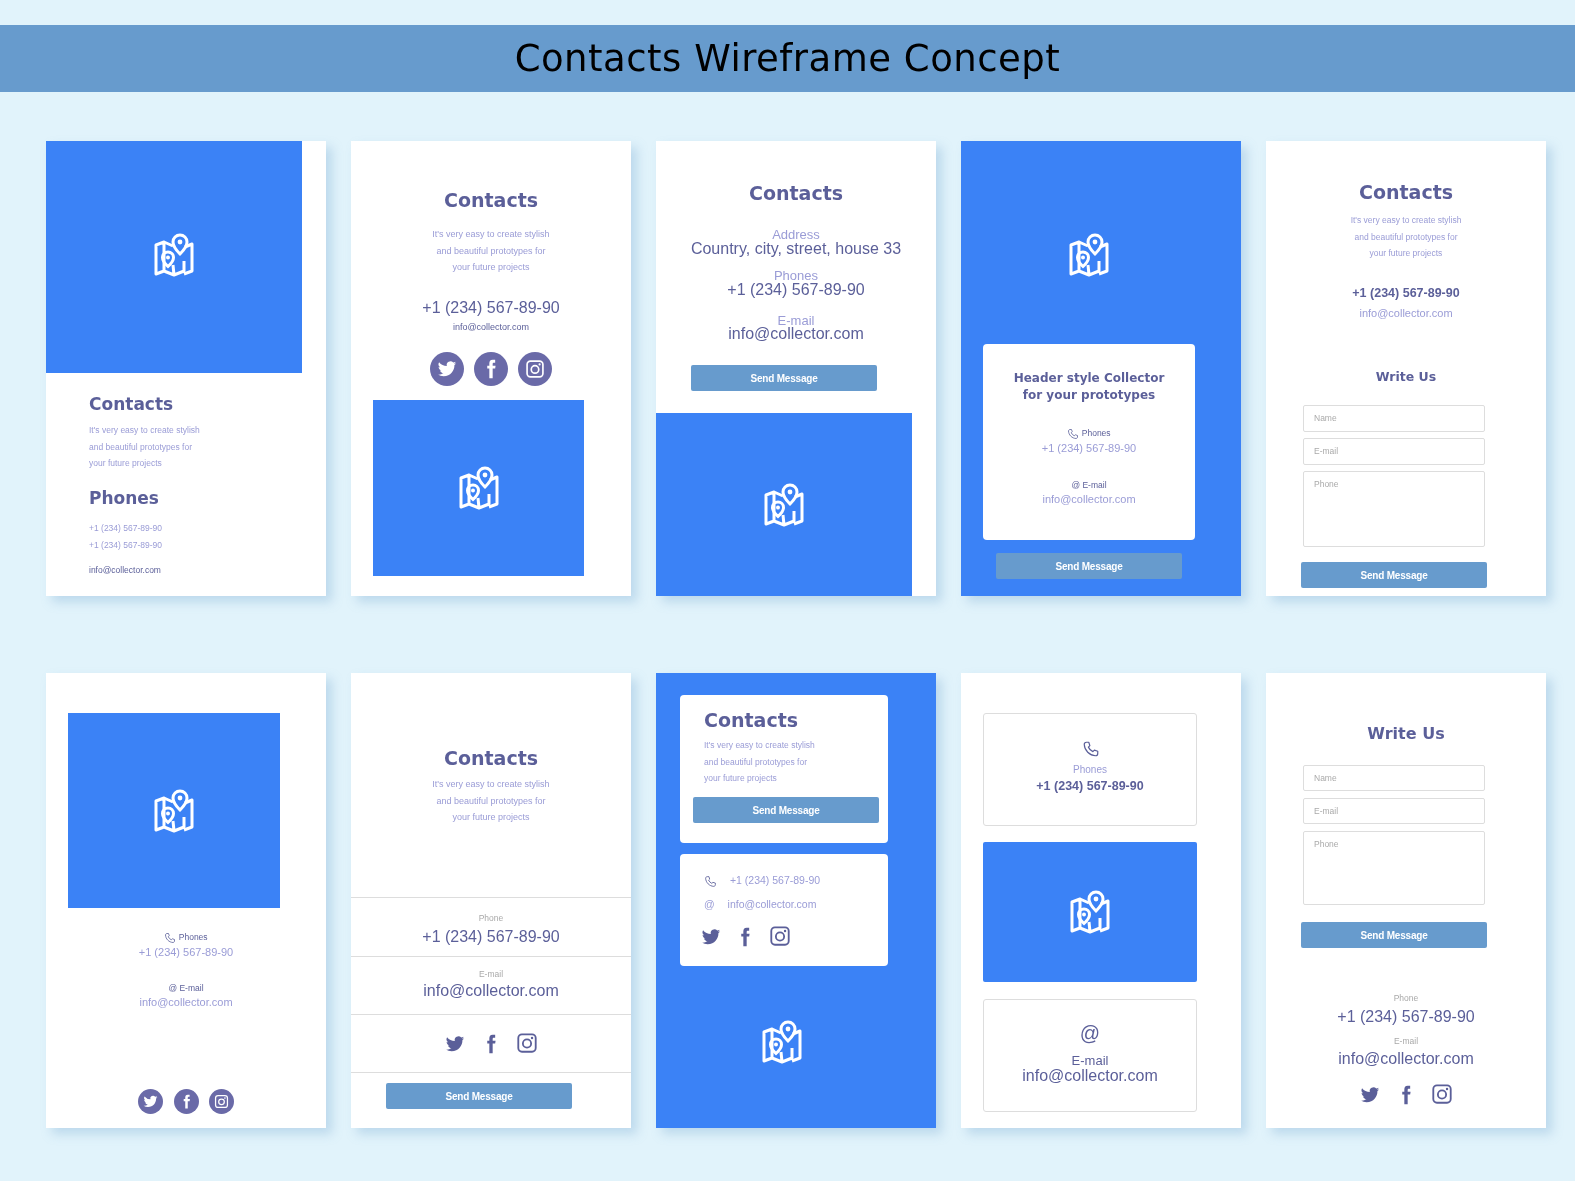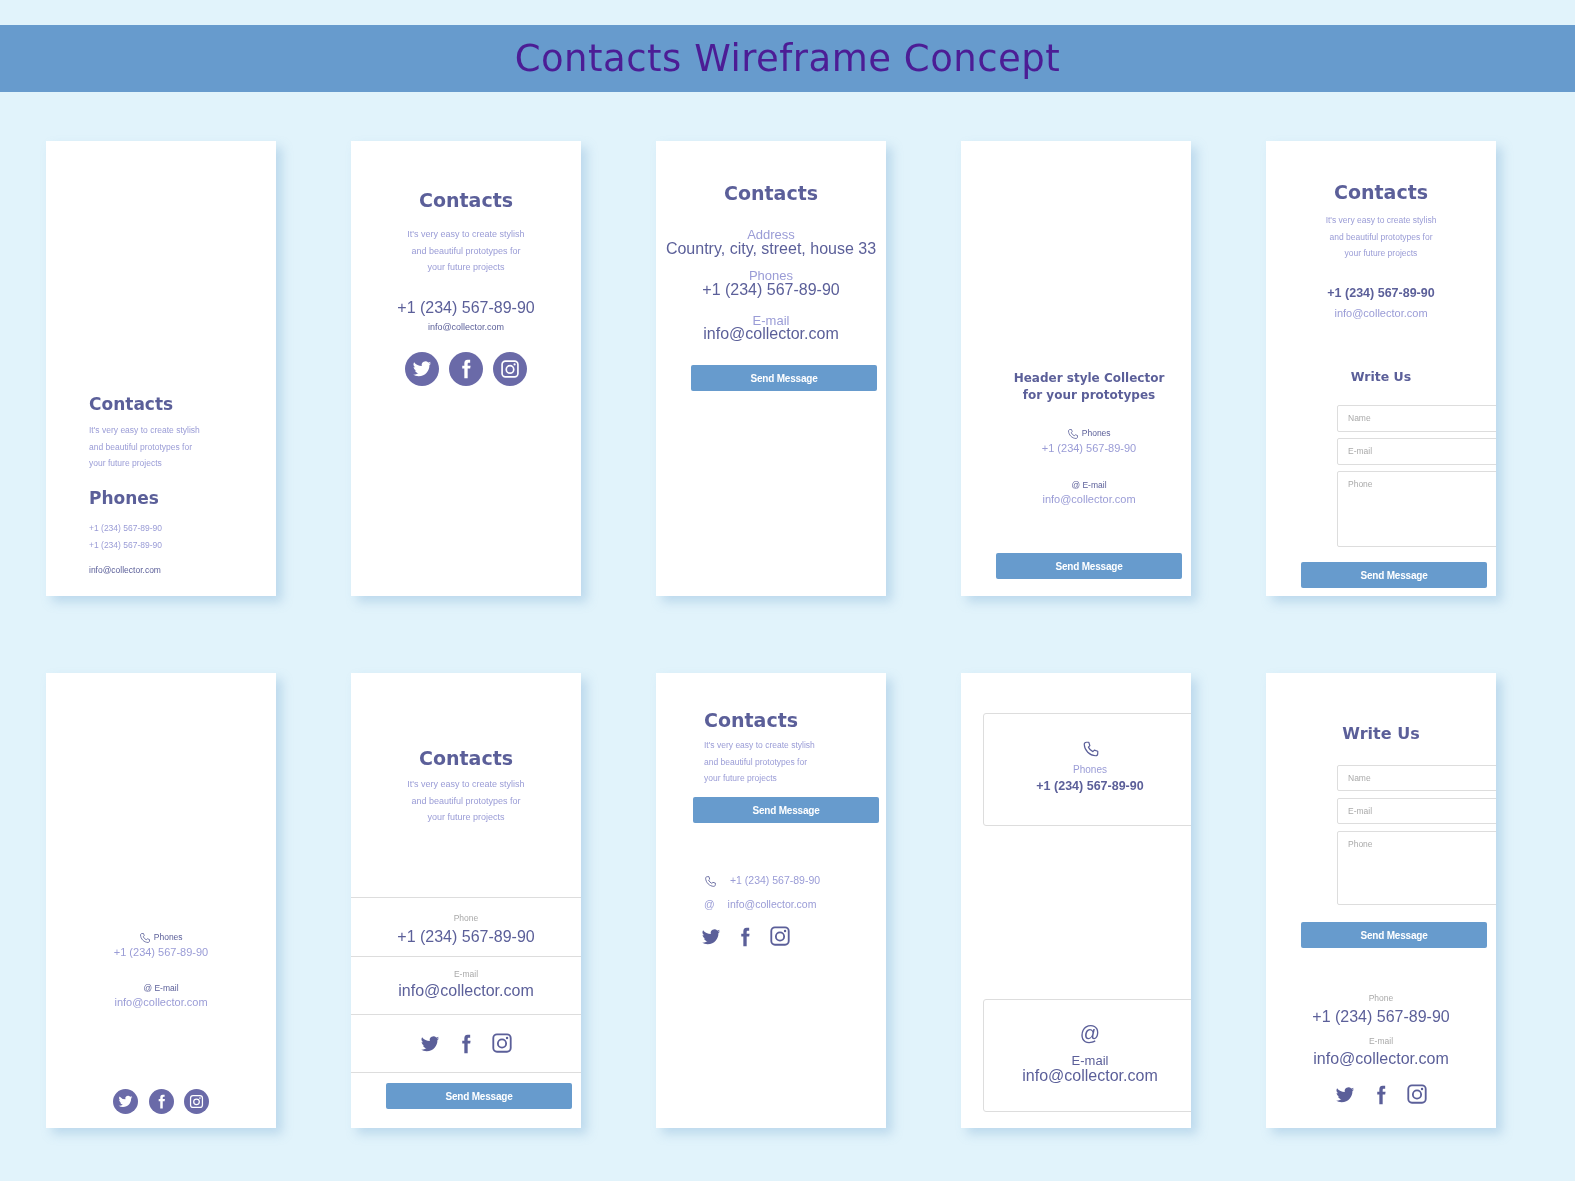--- a/index.html
+++ b/index.html
@@ -1,33 +1,33 @@
 <!DOCTYPE html>
 <html><head>
 <meta charset="utf-8">
 <style>
   *{box-sizing:border-box;margin:0;padding:0;}
   html,body{width:1575px;height:1181px;overflow:hidden;}
   body{background:#e1f3fb;font-family:"Liberation Sans",sans-serif;position:relative;color:#5b5f99;}
   .banner{position:absolute;left:0;top:25px;width:1575px;height:67px;background:#679bcd;display:flex;align-items:center;justify-content:center;}
-  .banner h1{color:#4c1d95;font-size:37px;font-weight:400;letter-spacing:0.5px;font-family:"DejaVu Sans",sans-serif;}
-  .card{position:absolute;width:230px;height:455px;background:#fff;box-shadow:6px 6px 10px rgba(120,170,210,0.35);overflow:hidden;text-decoration:underline;}
-  .blue{background:#ffffff;}
+  .banner h1{color:#000000;font-size:37px;font-weight:400;letter-spacing:0.5px;font-family:"DejaVu Sans",sans-serif;}
+  .card{position:absolute;width:280px;height:455px;background:#fff;box-shadow:6px 6px 10px rgba(120,170,210,0.35);overflow:hidden;text-decoration:underline;}
+  .blue{background:#3b82f6;}
   .abs{position:absolute;}
   .center{text-align:center;left:0;right:0;}
   .title{font-family:"DejaVu Sans",sans-serif;font-weight:700;color:#5b5f99;font-size:19px;}
   .desc{font-size:9px;color:#9a9cd6;line-height:16.5px;}
   .lbl{font-size:13px;color:#9a9cd6;}
   .lbl-gray{font-size:8.5px;color:#a9a9a9;}
   .val{font-size:16px;color:#5b5f99;}
   .val-light{font-size:11px;color:#9a9cd6;}
   .val-bold{font-size:12.5px;color:#5b5f99;font-weight:700;}
   .btn{position:absolute;height:26px;background:#679bcd;color:#fff;font-size:10px;font-weight:700;display:flex;align-items:center;justify-content:center;border:none;border-radius:2px;font-family:"Liberation Sans",sans-serif;letter-spacing:-0.2px;}
   .map{position:absolute;width:44px;height:48px;}
-  .field{position:absolute;border:1px solid #ddd;border-radius:2px;background:#fff;font-size:8.5px;color:#aaa;padding:7px 10px;font-family:"Liberation Sans",sans-serif;margin-left:34px;}
+  .field{position:absolute;border:1px solid #ddd;border-radius:2px;background:#fff;font-size:8.5px;color:#aaa;padding:7px 10px;font-family:"Liberation Sans",sans-serif;}
   .social-circle{display:inline-flex;width:34px;height:34px;border-radius:50%;background:#6a6aa8;align-items:center;justify-content:center;margin:0 3px;}
   .social-circle.sm{width:25px;height:25px;}
   .social-plain{display:inline-flex;width:22px;height:22px;align-items:center;justify-content:center;margin:0 5px;}
   .inner-box{position:absolute;background:#fff;border-radius:4px;}
   .outline-box{position:absolute;border:1px solid #ddd;border-radius:3px;background:#fff;}
   .row-box{position:absolute;left:0;right:0;border-top:1px solid #ddd;}
   .icon-inline{display:inline-block;vertical-align:middle;}
 </style>
 </head>
 <body>

